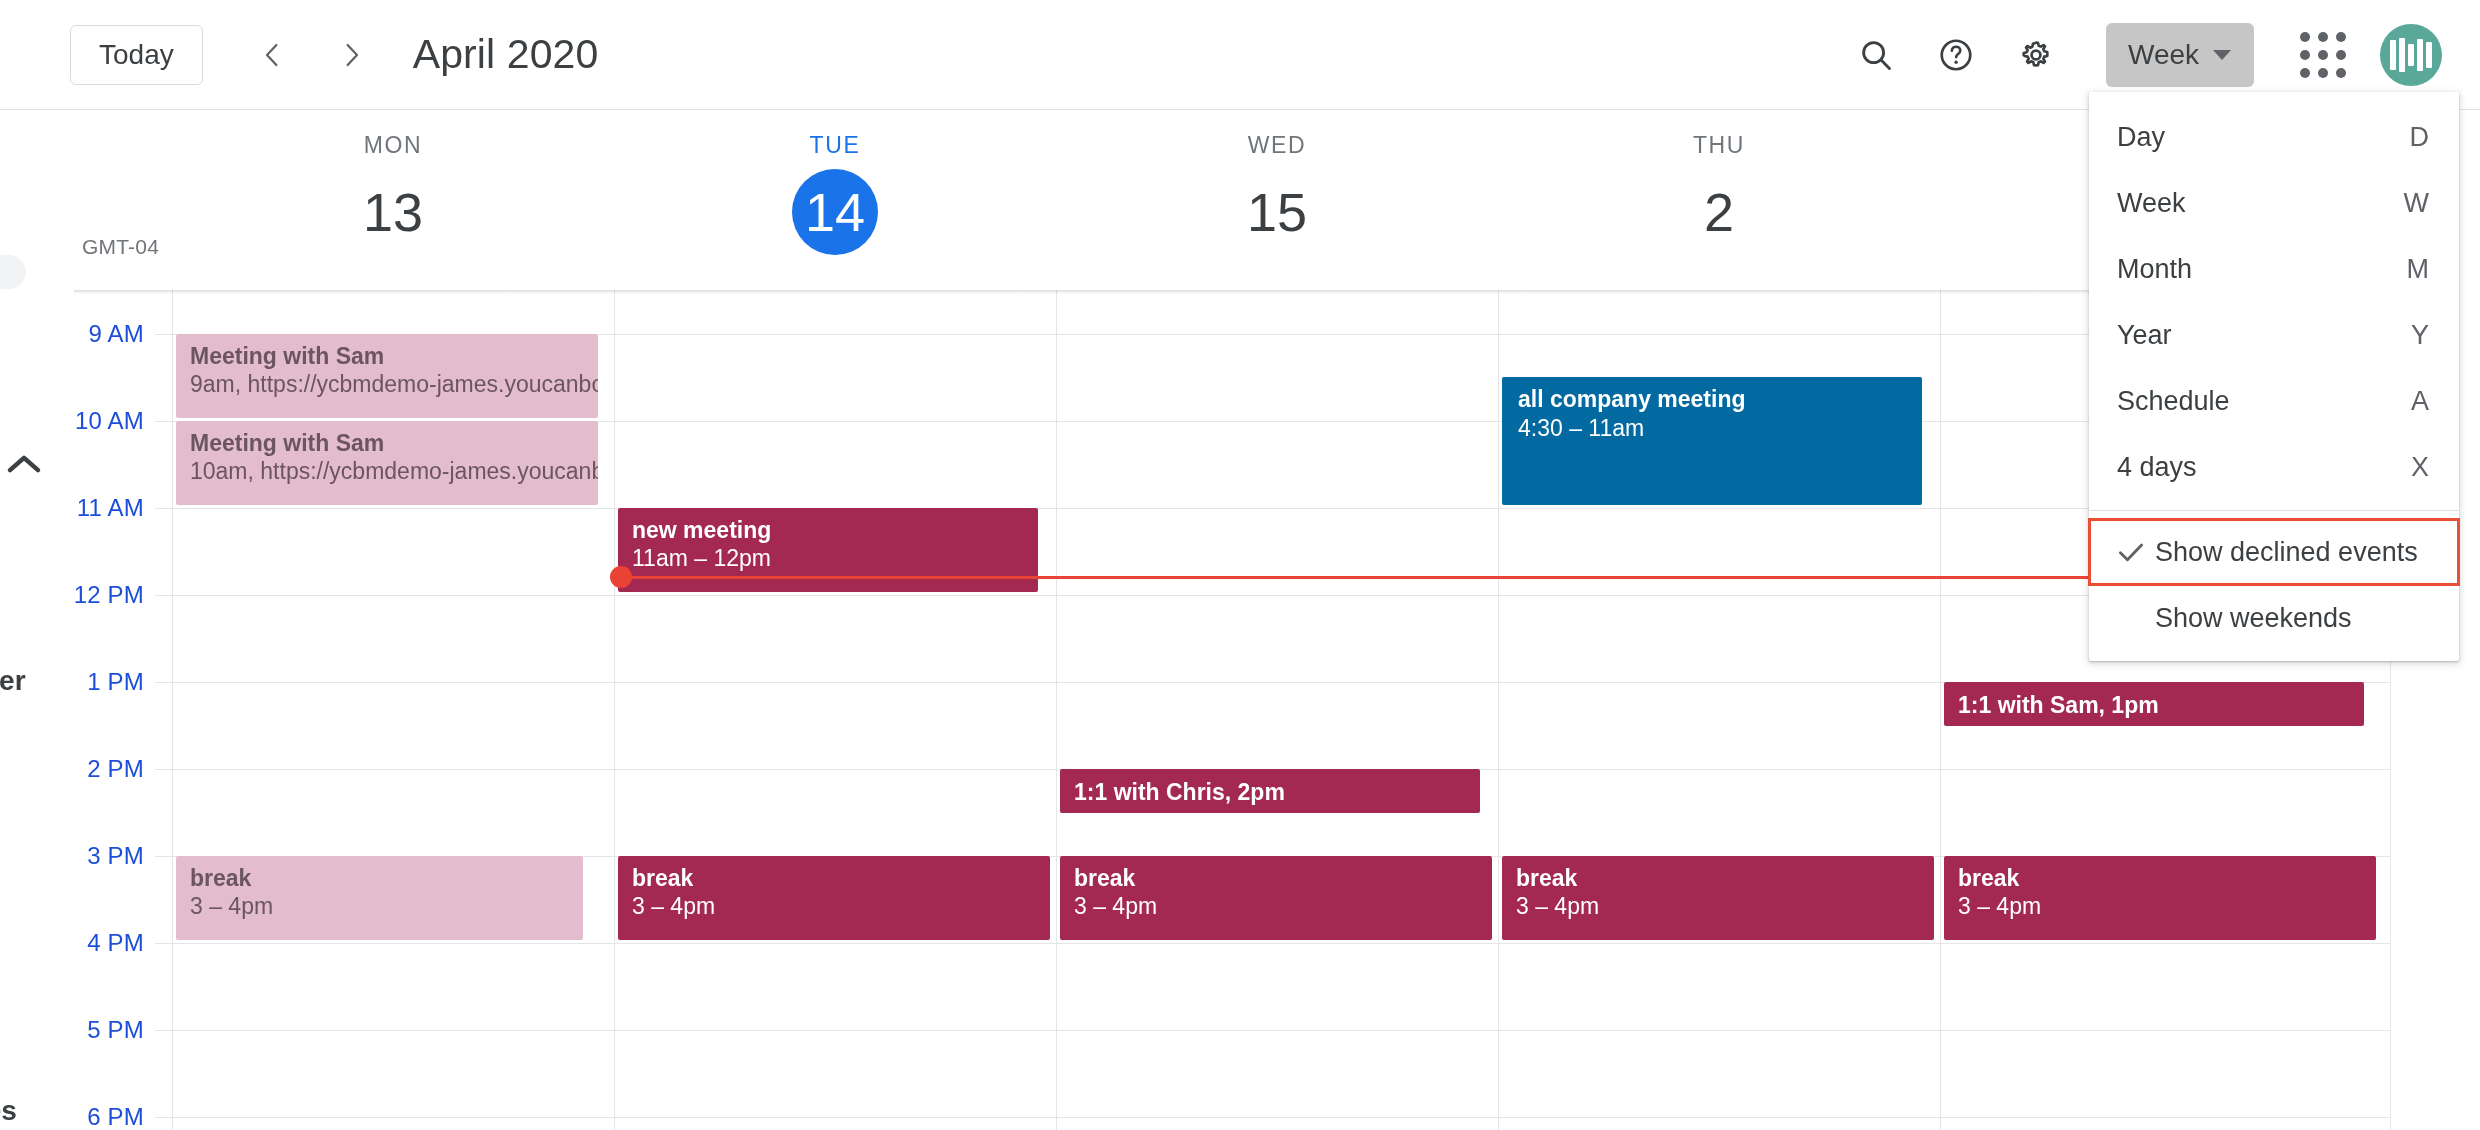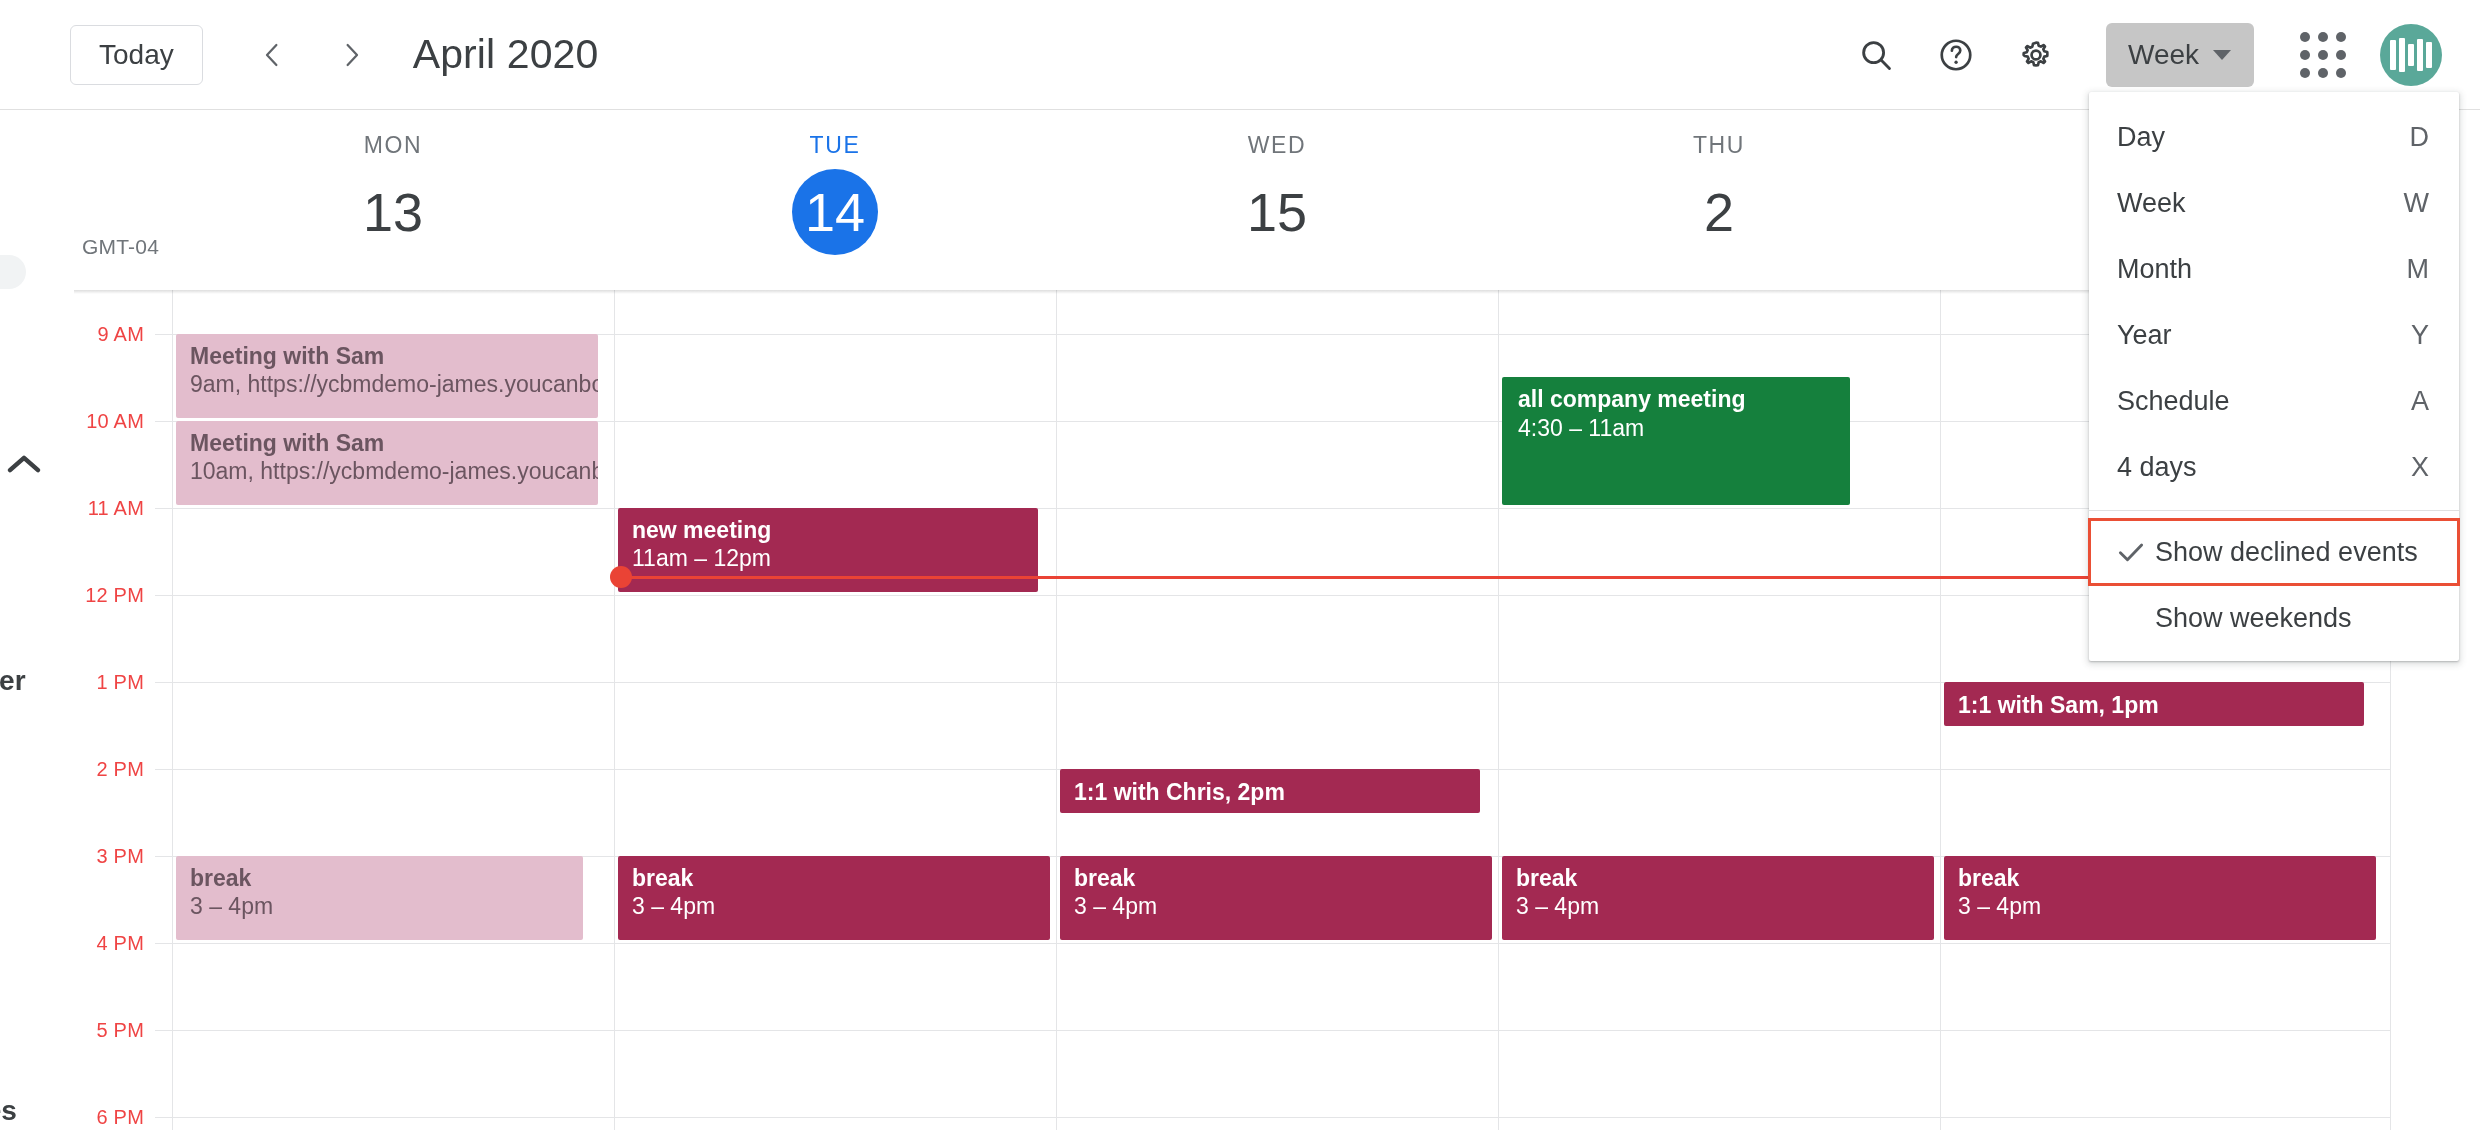--- a/index.html
+++ b/index.html
@@ -104,21 +104,21 @@
     position: absolute; top: 290px; left: 0; width: 2480px; height: 840px;
     overflow: hidden; background: #fff;
   }
   .grid-top-shadow {
     position: absolute; top: 0; left: 74px; width: 2316px; height: 4px;
     background: linear-gradient(to bottom, rgba(0,0,0,.13), rgba(0,0,0,0));
     z-index: 4; pointer-events: none;
   }
   .time-gutter { position: absolute; left: 0; top: 0; width: 172px; height: 100%; }
   .time-label {
-    position: absolute; right: 28px; font-size: 20px; color: #ef4444;
+    position: absolute; right: 28px; font-size: 24px; color: #1d4ed8;
     transform: translateY(-50%); white-space: nowrap; letter-spacing: .2px;
   }
   .hour-line {
     position: absolute; left: 172px; width: 2218px; height: 1px; background: #e4e5e7;
   }
   .hour-tick { position: absolute; left: 155px; width: 17px; height:1px; background:#e4e5e7;}
   .day-col {
     position: absolute; top: 0; height: 100%;
     border-left: 1px solid #e4e5e7;
   }
@@ -335,21 +335,21 @@
           <div class="ev-title">break</div>
           <div class="ev-time">3 – 4pm</div>
         </div>
         <div class="event compact" style="left: 1060px; top: 478.5px; width: 420px; height: 44.85px; background: rgb(163, 41, 82);">
           <div class="ev-title">1:1 with Chris, 2pm</div>
         </div>
         <div class="event" style="left: 1060px; top: 565.5px; width: 432px; height: 84px; background: rgb(163, 41, 82);">
           <div class="ev-title">break</div>
           <div class="ev-time">3 – 4pm</div>
         </div>
-        <div class="event" style="left: 1502px; top: 87px; width: 348px; height: 127.5px; background: #15803d; padding-left: 16px;">
+        <div class="event" style="left: 1502px; top: 87px; width: 420px; height: 127.5px; background: #0369a1; padding-left: 16px;">
           <div class="ev-title">all company meeting</div>
           <div class="ev-time">4:30 – 11am</div>
         </div>
         <div class="event" style="left: 1502px; top: 565.5px; width: 432px; height: 84px; background: rgb(163, 41, 82);">
           <div class="ev-title">break</div>
           <div class="ev-time">3 – 4pm</div>
         </div>
         <div class="event compact" style="left: 1944px; top: 391.5px; width: 420px; height: 44.85px; background: rgb(163, 41, 82);">
           <div class="ev-title">1:1 with Sam, 1pm</div>
         </div>

